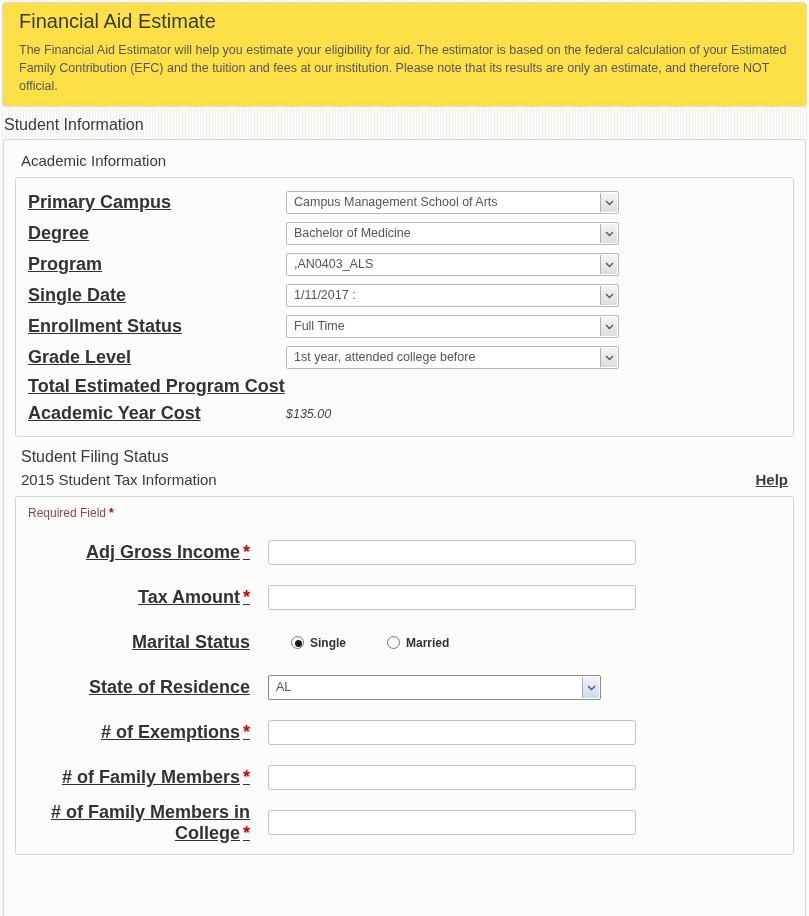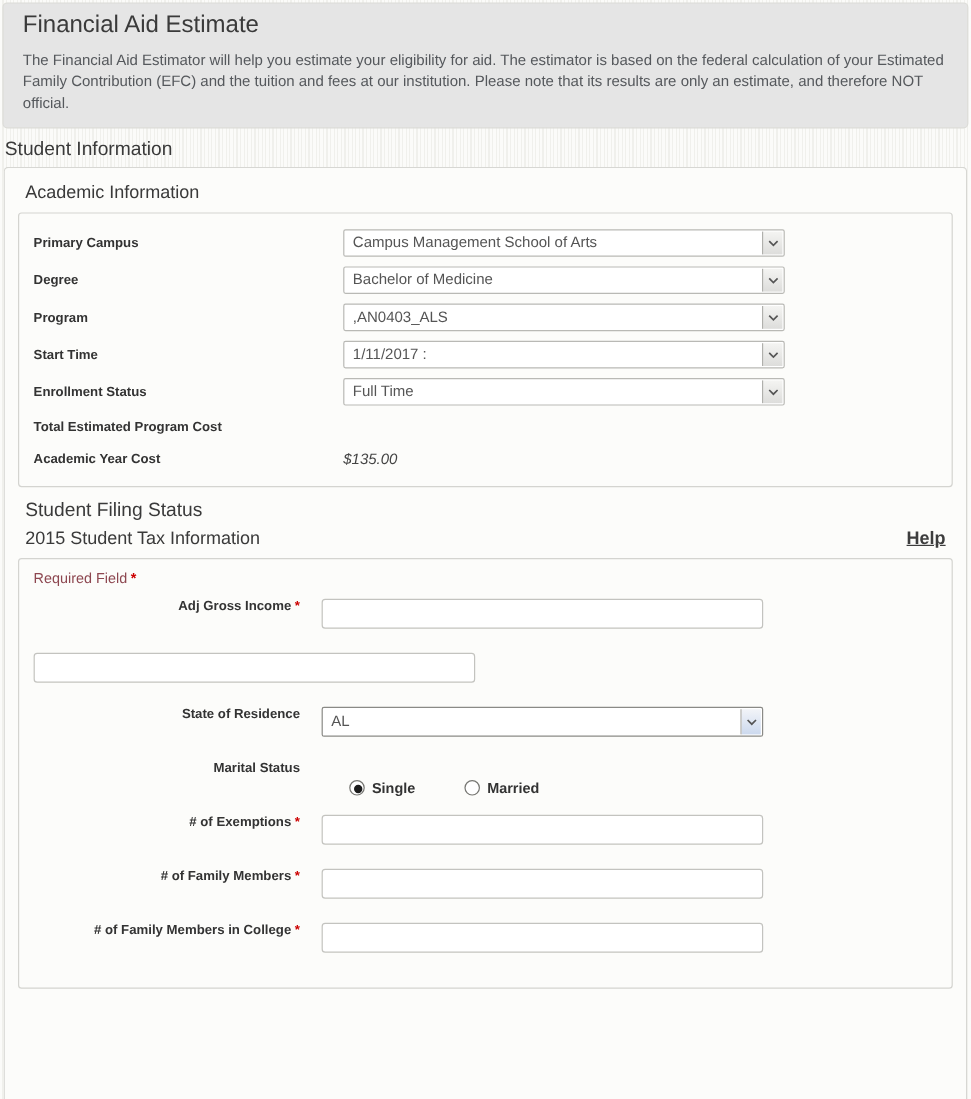--- a/index.html
+++ b/index.html
@@ -6,21 +6,21 @@
   html, body { width: 809px; height: 916px; overflow: hidden; }
   body {
     font-family: "Liberation Sans", "DejaVu Sans", sans-serif;
     background: repeating-linear-gradient(90deg, #fbfbf9 0px, #fbfbf9 2px, #f0f0ec 2px, #f0f0ec 3px);
     color: #3b3b3b;
   }
   .top-panel {
     margin: 2px 2px 0 2px;
     border: 1px solid #dcdcd8;
     border-radius: 4px;
-    background: #e5e5e5;
+    background: #fde047;
     padding: 7px 16px 11px 16px;
   }
   .page-title { font-size: 20px; font-weight: 400; color: #3a3a3a; margin-bottom: 8px; }
   .page-desc { font-size: 12.5px; line-height: 1.45; color: #55585c; max-width: 775px; }
   .section-title { font-size: 16px; font-weight: 400; color: #3a3a3a; margin: 9px 0 5px 4px; }
   .main-panel {
     margin: 0 3px;
     border: 1px solid #d7d7d3;
     border-bottom: none;
     border-radius: 4px 4px 0 0;
@@ -31,25 +31,25 @@
   .sub-title { font-size: 15px; font-weight: 400; color: #3a3a3a; margin: 3px 0 8px 6px; }
   .box {
     border: 1px solid #d4d4d0;
     border-radius: 3px;
     padding: 9px 12px;
     margin-bottom: 11px;
   }
   
   .row { display: flex; align-items: center; height: 31px; }
   .row.static { height: 27px; }
-  .f-label { width: 258px; font-size: 11px; font-weight: bold; color: #333; flex: none; }
+  .f-label { width: 258px; font-size: 18px; font-weight: bold; color: #333; flex: none; text-decoration: underline; }
   .f-value { font-size: 12.5px; color: #444; font-style: italic; }
   
   .select {
-    position: relative; width: 368px; height: 23px;
+    position: relative; width: 333px; height: 23px;
     background: #fff; border: 1px solid #b9b9b5; border-radius: 2px;
     cursor: default;
   }
   .select-value {
     display: block; line-height: 21px; padding-left: 7px; padding-right: 24px;
     font-size: 12.5px; color: #555; white-space: nowrap; overflow: hidden;
   }
   .select-arrow {
     position: absolute; top: 1px; right: 1px; bottom: 1px; width: 17px;
     background: linear-gradient(#f4f4f2, #dddddb);
@@ -74,21 +74,21 @@
   
   .text-input {
     width: 368px; height: 25px; border: 1px solid #c3c3bf; border-radius: 3px;
     background: #fff; font-family: inherit; font-size: 12.5px; color: #333; padding: 0 7px;
   }
   
   .tax-title-row { display: flex; justify-content: space-between; align-items: center; margin: 3px 6px 8px 6px; gap: 30px; }
   .tax-title { font-size: 15px; font-weight: 400; color: #3a3a3a; }
   .help-link { font-size: 15px; font-weight: bold; color: #3d3d3d; text-decoration: underline; cursor: pointer; }
   .required-note { font-size: 12px; color: #8d4750; height: 24px; }
-  .tax-row { display: flex; height: 45px; }
+  .tax-row { display: flex; align-items: center; height: 45px; }
   .tax-row .f-label { width: 240px; text-align: right; padding-right: 18px; }
   .req { color: #c00; font-weight: bold; margin-left: 3px; }
   .radio-group { display: flex; align-items: center; padding-left: 23px; }
   .radio-gap { width: 41px; flex: none; }
 </style>
 </head>
 <body>
 
 <div class="top-panel">
   <div class="page-title">Financial Aid Estimate</div>
@@ -132,21 +132,21 @@
         <span class="select-value">,AN0403_ALS</span>
         <span class="select-arrow">
             <svg width="9" height="6" viewBox="0 0 9 6">
               <path d="M1 1 L4.5 4.5 L8 1" stroke="#555" stroke-width="1.4" fill="none"></path>
             </svg>
           </span>
       </div>
     </div>
 
     <div class="row">
-      <span class="f-label">Start Time</span>
+      <span class="f-label">Single Date</span>
       <div class="select">
         <span class="select-value">1/11/2017 :</span>
         <span class="select-arrow">
             <svg width="9" height="6" viewBox="0 0 9 6">
               <path d="M1 1 L4.5 4.5 L8 1" stroke="#555" stroke-width="1.4" fill="none"></path>
             </svg>
           </span>
       </div>
     </div>
 
@@ -155,20 +155,31 @@
       <div class="select">
         <span class="select-value">Full Time</span>
         <span class="select-arrow">
             <svg width="9" height="6" viewBox="0 0 9 6">
               <path d="M1 1 L4.5 4.5 L8 1" stroke="#555" stroke-width="1.4" fill="none"></path>
             </svg>
           </span>
       </div>
     </div>
 
+    <div class="row">
+      <span class="f-label">Grade Level</span>
+      <div class="select">
+        <span class="select-value">1st year, attended college before</span>
+        <span class="select-arrow">
+            <svg width="9" height="6" viewBox="0 0 9 6">
+              <path d="M1 1 L4.5 4.5 L8 1" stroke="#555" stroke-width="1.4" fill="none"></path>
+            </svg>
+          </span>
+      </div>
+    </div>
 
     <div class="row static">
       <span class="f-label">Total Estimated Program Cost</span>
       <span class="f-value"></span>
     </div>
 
     <div class="row static">
       <span class="f-label">Academic Year Cost</span>
       <span class="f-value">$135.00</span>
     </div>
@@ -184,49 +195,50 @@
     <div class="required-note">
       <span>Required Field</span><span class="req">*</span>
     </div>
 
     <div class="tax-row">
       <span class="f-label"><span>Adj Gross Income</span><span class="req">*</span></span>
       <input class="text-input" type="text" value="" style="">
     </div>
 
     <div class="tax-row">
-      <input class="text-input" type="text" value="" style="">
-    </div>
-
-    <div class="tax-row">
-      <span class="f-label">State of Residence</span>
-      <div class="select focused">
-        <span class="select-value">AL</span>
-        <span class="select-arrow">
-            <svg width="9" height="6" viewBox="0 0 9 6">
-              <path d="M1 1 L4.5 4.5 L8 1" stroke="#555" stroke-width="1.4" fill="none"></path>
-            </svg>
-          </span>
-      </div>
+      <span class="f-label"><span>Tax Amount</span><span class="req">*</span></span>
+      <input class="text-input" type="text" value="" style="">
     </div>
 
     <div class="tax-row">
       <span class="f-label">Marital Status</span>
       <div class="radio-group">
         <span class="radio checked">
             <span class="dot"></span>
           </span>
         <span class="radio-label">Single</span>
         <span class="radio-gap"></span>
         <span class="radio"></span>
         <span class="radio-label">Married</span>
       </div>
     </div>
 
     <div class="tax-row">
+      <span class="f-label">State of Residence</span>
+      <div class="select focused">
+        <span class="select-value">AL</span>
+        <span class="select-arrow">
+            <svg width="9" height="6" viewBox="0 0 9 6">
+              <path d="M1 1 L4.5 4.5 L8 1" stroke="#555" stroke-width="1.4" fill="none"></path>
+            </svg>
+          </span>
+      </div>
+    </div>
+
+    <div class="tax-row">
       <span class="f-label"><span># of Exemptions</span><span class="req">*</span></span>
       <input class="text-input" type="text" value="" style="">
     </div>
 
     <div class="tax-row">
       <span class="f-label"><span># of Family Members</span><span class="req">*</span></span>
       <input class="text-input" type="text" value="" style="">
     </div>
 
     <div class="tax-row">

